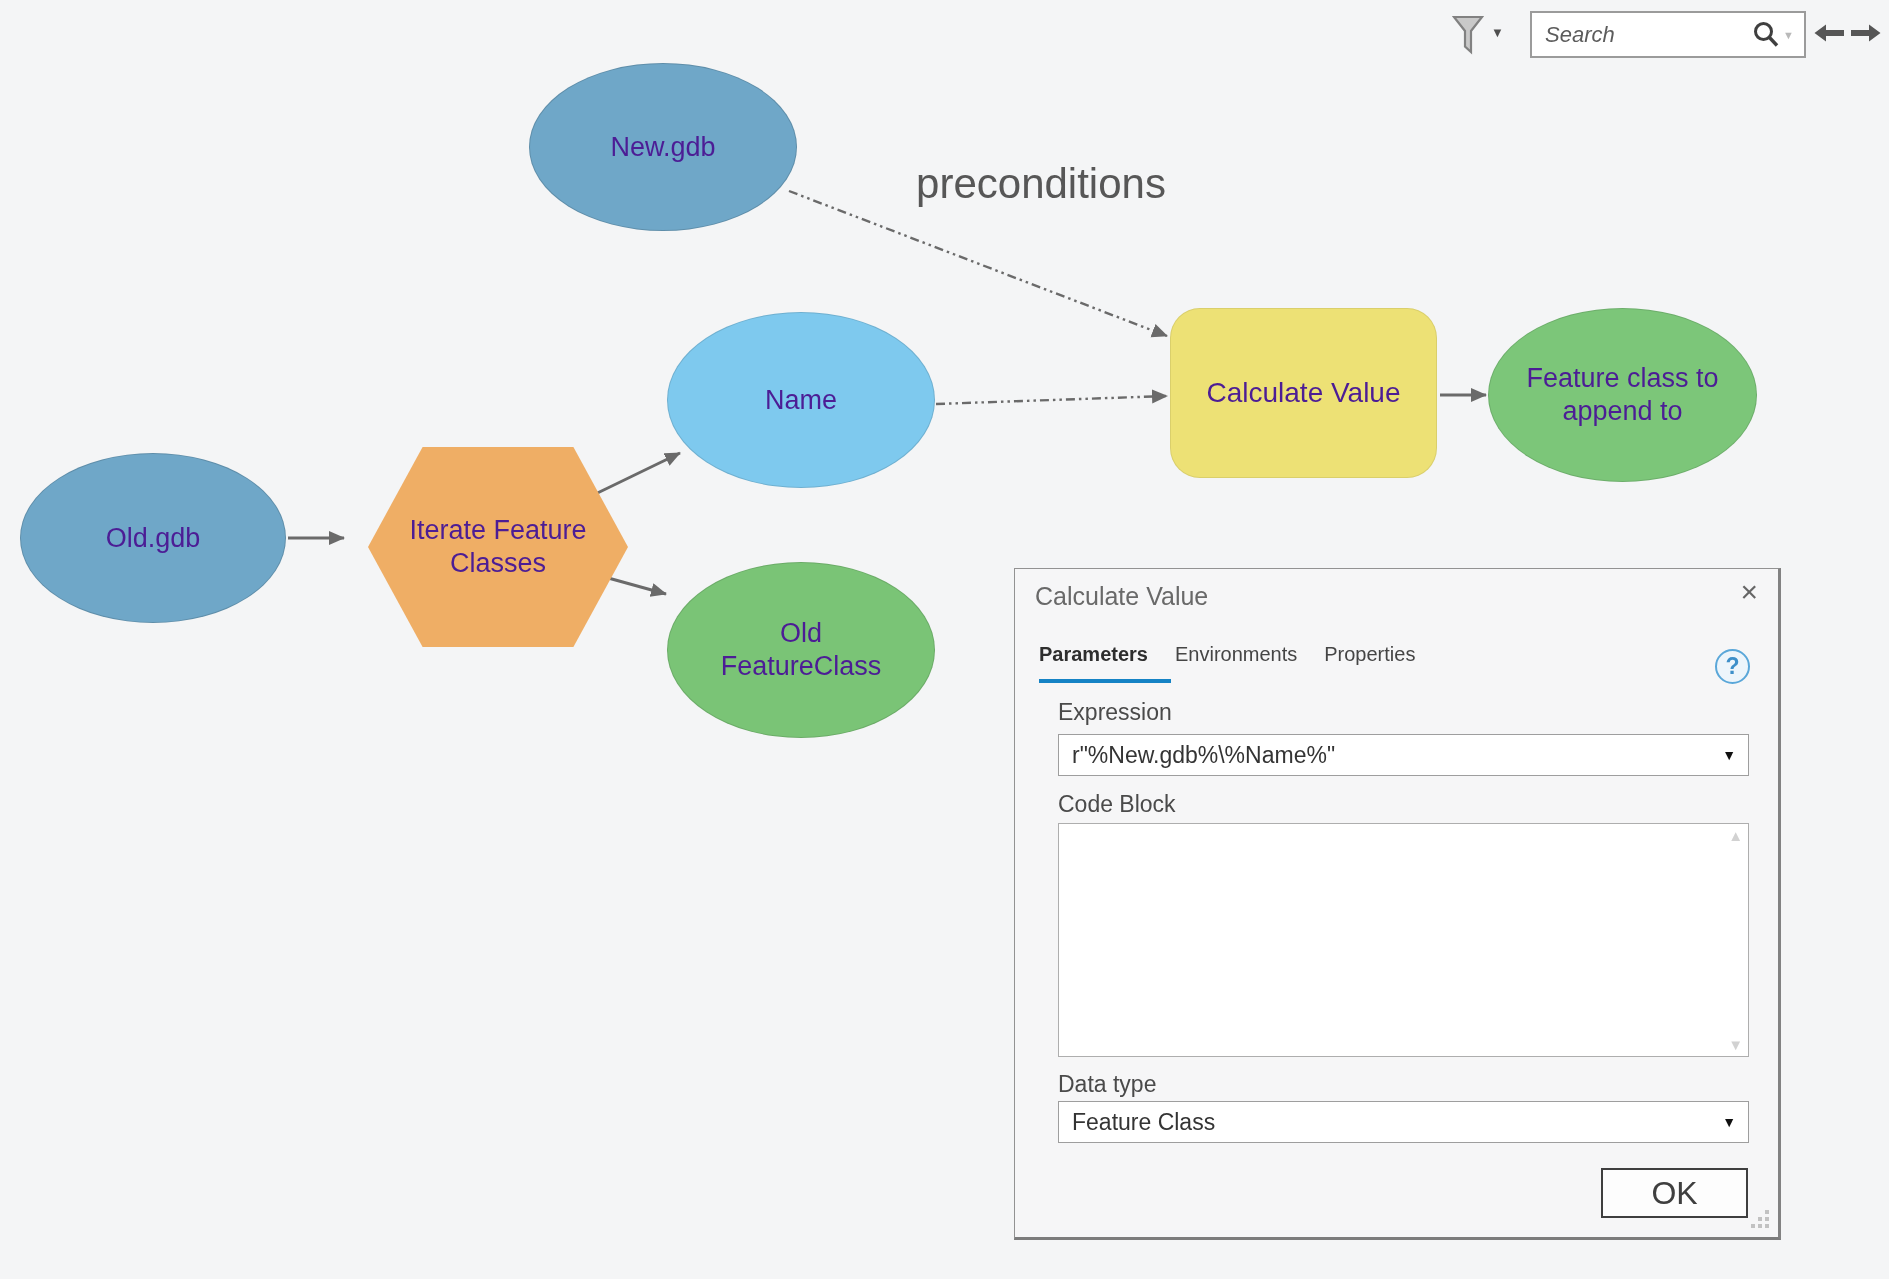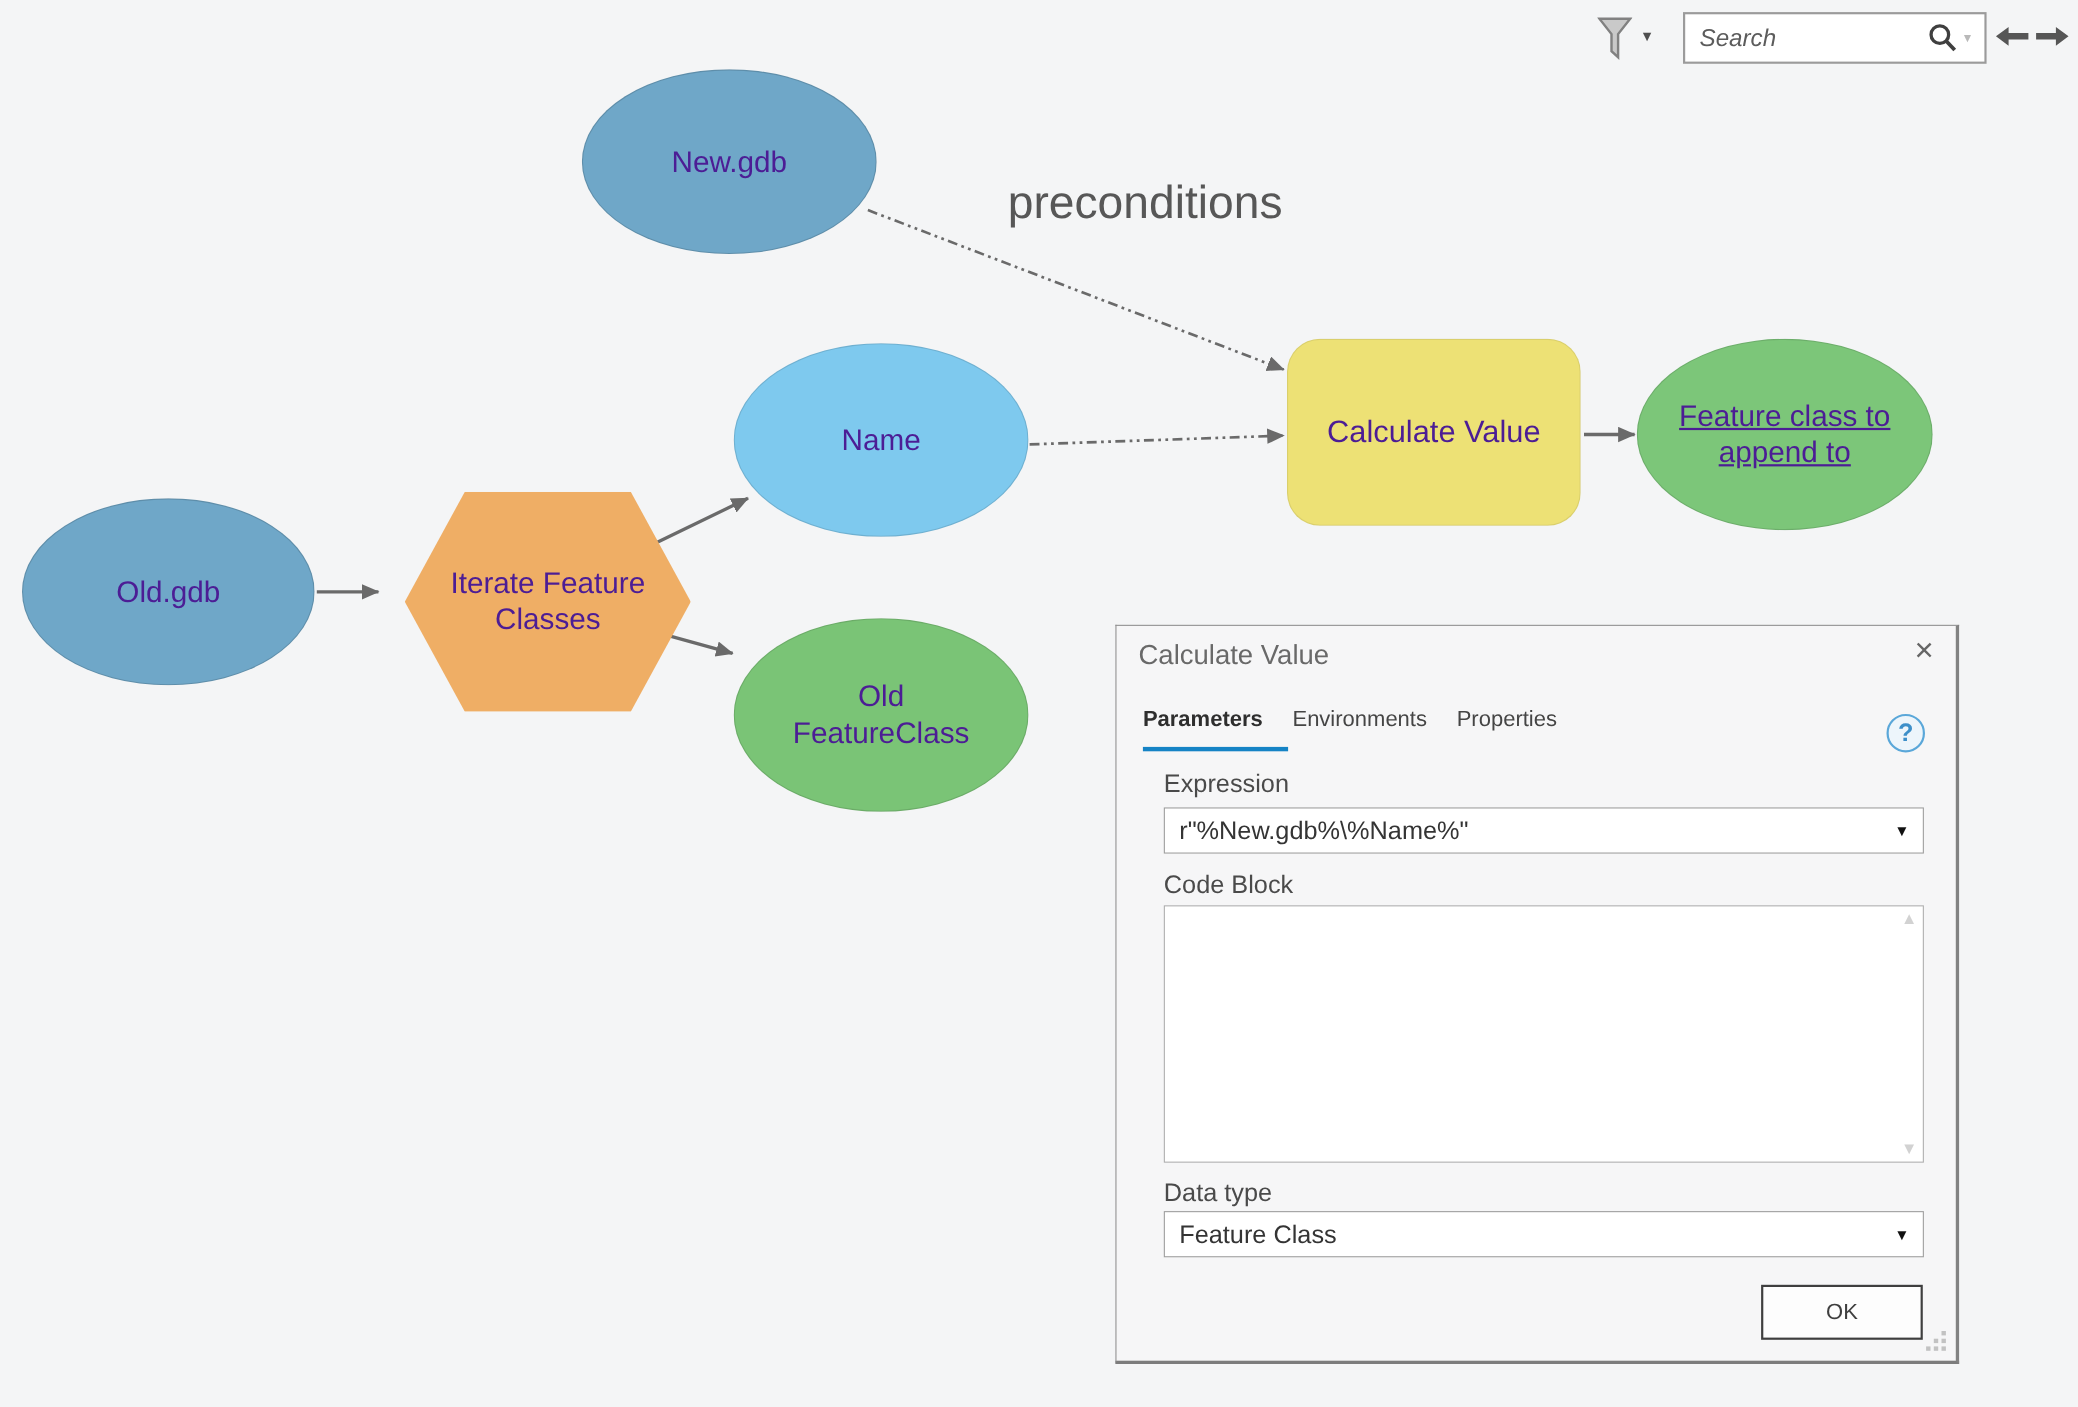--- a/index.html
+++ b/index.html
@@ -46,21 +46,21 @@
   .node-append   { left:1488px; top:308px; width:269px; height:174px; background:#7cc679; border:1px solid rgba(0,0,0,.12);}
   .node-iterate  {
     left:368px; top:447px; width:260px; height:200px; background:#efae65;
     clip-path:polygon(0 50%, 21% 0, 79% 0, 100% 50%, 79% 100%, 21% 100%);
   }
   .node-calc {
     left:1170px; top:308px; width:267px; height:170px; background:#ede175;
     border-radius:30px; border:1px solid rgba(0,0,0,.08); font-size:28px;
   }
   .node-label { display:inline-block; }
-  .w210 { width:210px; } .w175 { width:175px; } .w230 { width:230px;text-decoration:underline; }
+  .w210 { width:210px; } .w175 { width:175px; } .w230 { width:230px; }
   .precondition-label {
     position:absolute; left:890px; top:160px; width:302px; z-index:2;
     font-size:42px; color:#575757; text-align:center;
   }
 
   
   .dialog {
     position:absolute; left:1014px; top:568px; width:767px; height:672px; z-index:10;
     background:#f6f6f7;
     border:1px solid #929292; border-right:3px solid #828282; border-bottom:3px solid #7c7c7c;
@@ -96,21 +96,21 @@
   .codeblock textarea {
     width:100%; height:100%; border:none; outline:none; resize:none; background:transparent;
     font-family:"Liberation Sans", sans-serif; font-size:21px; padding:6px 24px 6px 8px;
   }
   .scroll-arrow { position:absolute; right:5px; font-size:15px; color:#d2d2d2; pointer-events:none; }
   .scroll-up   { top:3px; }
   .scroll-down { bottom:3px; }
   .ok-button {
     position:absolute; right:30px; top:599px; width:147px; height:50px;
     background:#fdfdfd; border:2px solid #3f3f3f; color:#3f3f3f;
-    font-size:20px; display:flex; align-items:center; justify-content:center; cursor:pointer;
+    font-size:32px; display:flex; align-items:center; justify-content:center; cursor:pointer;
   }
   .resize-grip {
     position:absolute; right:9px; bottom:9px; width:4px; height:4px; background:#c2c2c2;
     box-shadow: 0 -7px #c2c2c2, 0 -14px #c2c2c2, -7px 0 #c2c2c2, -7px -7px #c2c2c2, -14px 0 #c2c2c2;
     cursor:nwse-resize;
   }
 </style>
 </head>
 <body>
 

